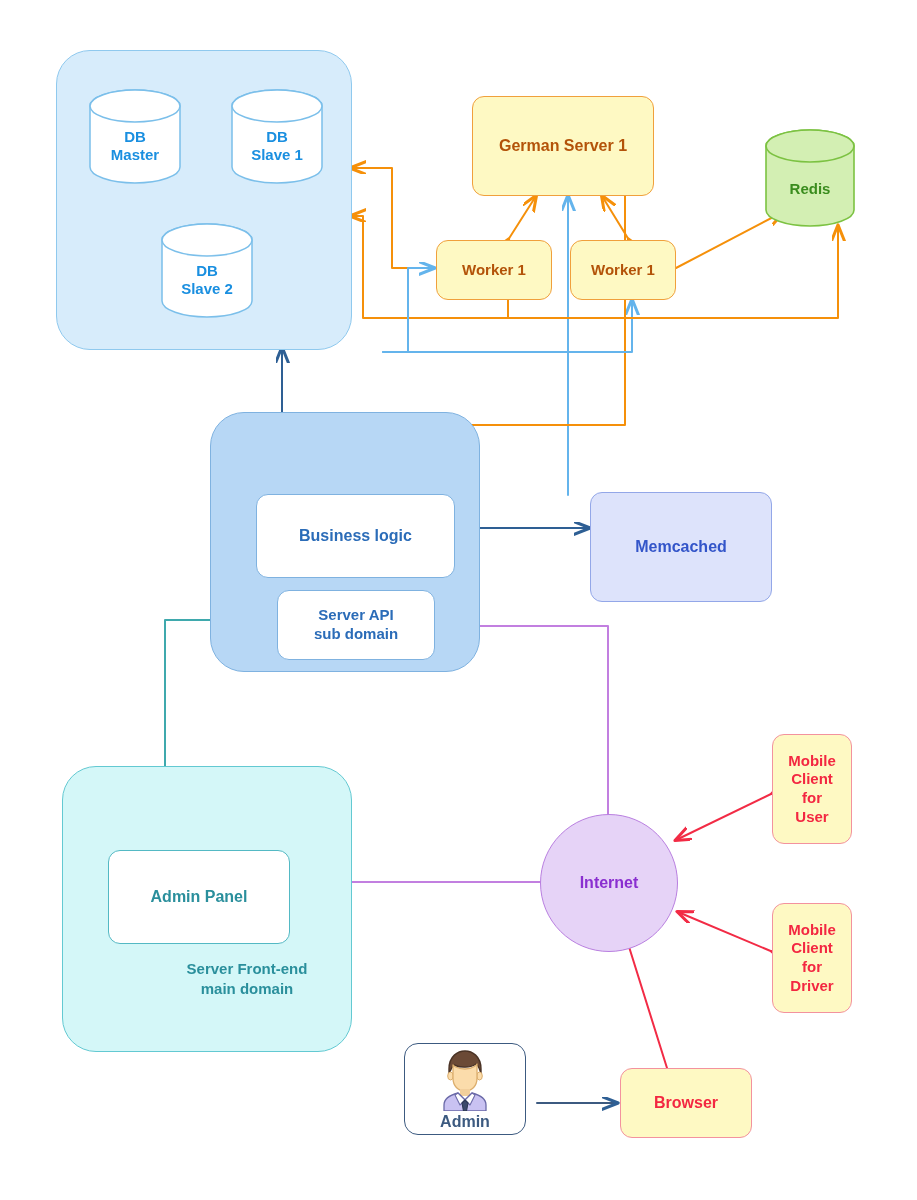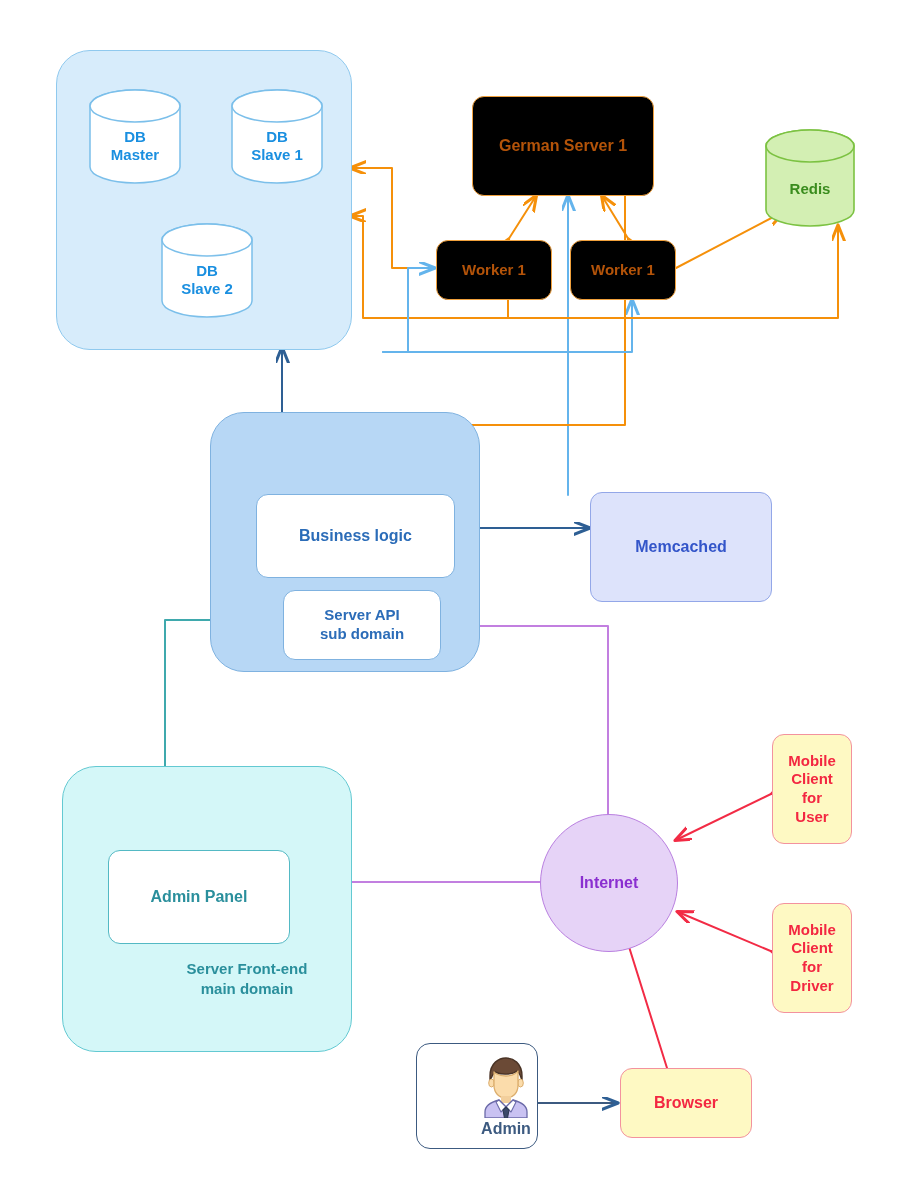--- a/index.html
+++ b/index.html
@@ -66,21 +66,21 @@
     text-align: center;
     font-weight: bold;
     font-size: 15px;
     line-height: 1.2;
   }
   .cyl-db .cyl-label { color: #1a8fe0; }
   .cyl-redis .cyl-label { color: #3a8c1e; }
 
   
   .box-orange {
-    background: #000000;
+    background: #fef9c3;
     border: 1.6px solid #f0a03c;
     border-radius: 12px;
     color: #b35309;
     font-weight: bold;
   }
   .box-white-blue {
     background: #ffffff;
     border: 1.6px solid #7fb2e0;
     border-radius: 12px;
     color: #2b6cb8;
@@ -282,21 +282,21 @@
   </div>
 
   <div class="node box-orange" style="left:570px; top:240px; width:106px; height:60px; font-size:15px;">
     <span>Worker 1</span>
   </div>
 
   <div class="node box-white-blue" style="left:256px; top:494px; width:199px; height:84px; font-size:16px;">
     <span>Business logic</span>
   </div>
 
-  <div class="node box-white-blue" style="left:283px; top:590px; width:158px; height:70px; font-size:15px; flex-direction:column;">
+  <div class="node box-white-blue" style="left:277px; top:590px; width:158px; height:70px; font-size:15px; flex-direction:column;">
     <span>Server API</span>
     <span>sub domain</span>
   </div>
 
   <div class="node box-memcached" style="left:590px; top:492px; width:182px; height:110px; font-size:16px;">
     <span>Memcached</span>
   </div>
 
   <div class="node box-white-teal" style="left:108px; top:850px; width:182px; height:94px; font-size:16px;">
     <span>Admin Panel</span>
@@ -317,21 +317,21 @@
     <span>Mobile</span>
     <span>Client</span>
     <span>for</span>
     <span>Driver</span>
   </div>
 
   <div class="node box-red" style="left:620px; top:1068px; width:132px; height:70px; font-size:16px;">
     <span>Browser</span>
   </div>
 
-  <div class="node box-admin" style="left:416px; top:1043px; width:122px; height:106px;justify-content:flex-end;">
+  <div class="node box-admin" style="left:404px; top:1043px; width:122px; height:92px;">
     <div class="admin-inner">
       <svg width="62" height="64" viewBox="0 0 62 64">
 
         <path d="M15,22 C15,9 24,4 31,4 C38,4 47,9 47,22 L47,27 C47,27 45,19 42,17 C37,21 26,21 20,18 C17,21 15,27 15,27 Z" fill="#6b4a36" stroke="#4a3325" stroke-width="1.4" stroke-linejoin="round"></path>
 
         <ellipse cx="16.5" cy="29" rx="2.8" ry="4" fill="#fbdcab" stroke="#dcae6d" stroke-width="1"></ellipse>
         <ellipse cx="45.5" cy="29" rx="2.8" ry="4" fill="#fbdcab" stroke="#dcae6d" stroke-width="1"></ellipse>
 
         <path d="M19,18 C19,18 22,22 31,22 C40,22 43,17 43,17 L43,31 C43,39 38,44 31,44 C24,44 19,39 19,31 Z" fill="#fbdcab" stroke="#dcae6d" stroke-width="1.3" stroke-linejoin="round"></path>
 

